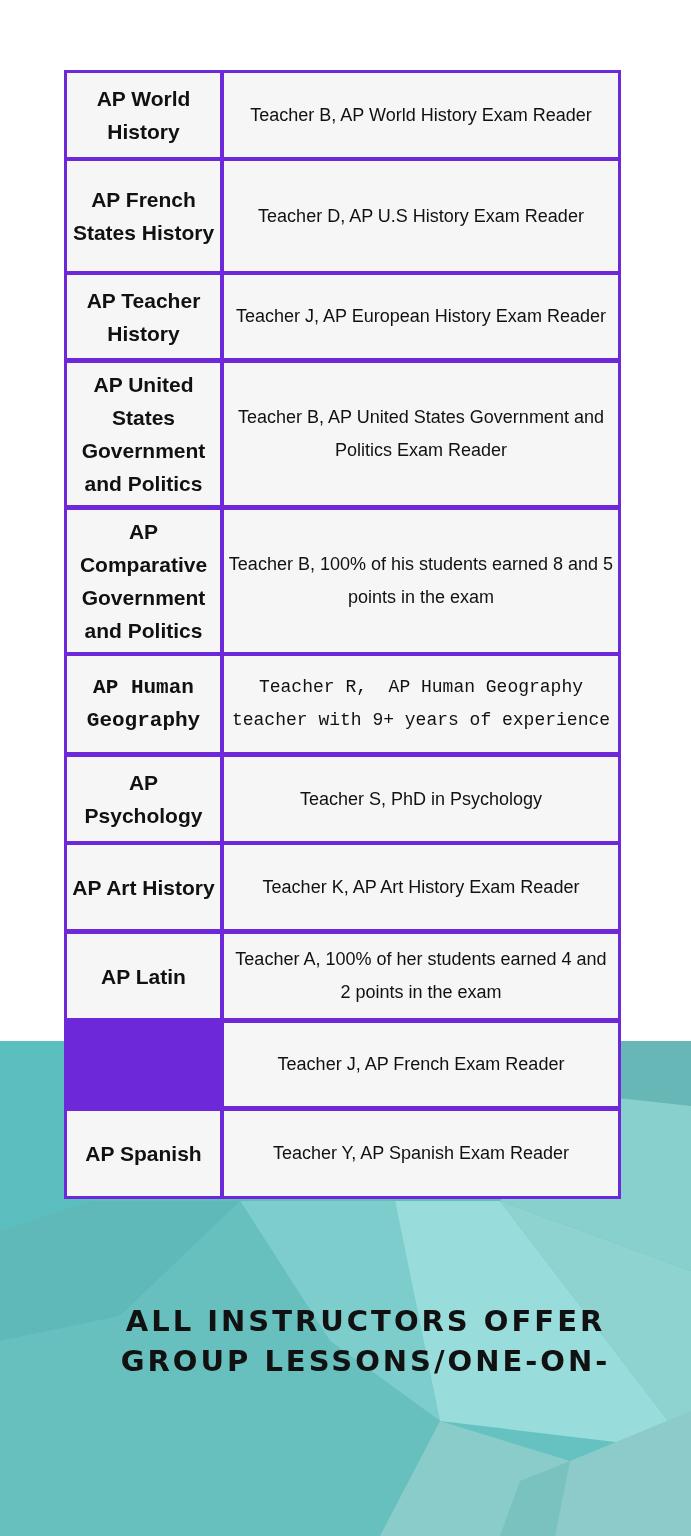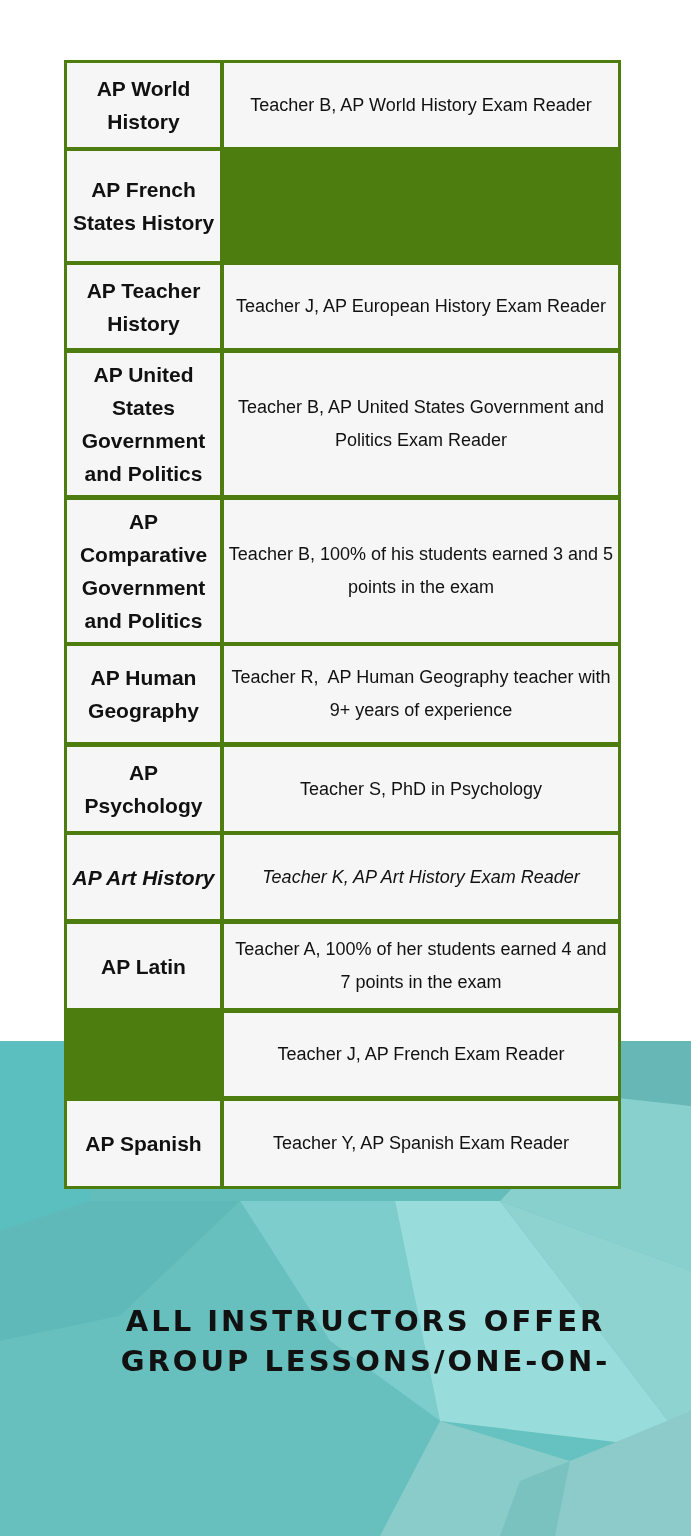--- a/index.html
+++ b/index.html
@@ -7,22 +7,22 @@
       width: 691px; height: 1536px; position: relative; overflow: hidden;
       background: #ffffff;
       font-family: "Liberation Sans", sans-serif;
     }
     .teal-bg {
       position: absolute; left: 0; top: 1041px; width: 691px; height: 495px;
       background: #66c2c0; overflow: hidden;
     }
     .teal-bg svg { position: absolute; left: 0; top: 0; }
     .table-wrap {
-      position: absolute; left: 64px; top: 60px; width: 557px; height: 1129px;
-      background: #4d7c0f;
+      position: absolute; left: 64px; top: 70px; width: 557px; height: 1129px;
+      background: #6d28d9;
     }
     .row {
       position: absolute; left: 3px; width: 551px;
     }
     .cell {
       position: absolute; top: 0; bottom: 0; background: #f6f6f6;
       display: flex; align-items: center; justify-content: center; text-align: center;
       color: #111;
     }
     .cell.subj {
@@ -60,48 +60,49 @@
   </svg>
 </div>
 
 <div class="table-wrap" id="table">
     <div class="row" style="top: 3px; height: 84px;">
       <div class="cell subj">AP World History</div>
       <div class="cell desc">Teacher B, AP World History Exam Reader</div>
     </div>
     <div class="row" style="top: 91px; height: 110px;">
       <div class="cell subj">AP French States History</div>
+      <div class="cell desc">Teacher D, AP U.S History Exam Reader</div>
     </div>
     <div class="row" style="top: 205px; height: 83px;">
       <div class="cell subj">AP Teacher History</div>
       <div class="cell desc">Teacher J, AP European History Exam Reader</div>
     </div>
     <div class="row" style="top: 293px; height: 142px;">
       <div class="cell subj">AP United States Government and Politics</div>
       <div class="cell desc">Teacher B, AP United States Government and Politics Exam Reader</div>
     </div>
     <div class="row" style="top: 440px; height: 142px;">
       <div class="cell subj">AP Comparative Government and Politics</div>
-      <div class="cell desc">Teacher B, 100% of his students earned 3 and 5 points in the exam</div>
+      <div class="cell desc">Teacher B, 100% of his students earned 8 and 5 points in the exam</div>
     </div>
-    <div class="row" style="top: 586px; height: 96px;">
+    <div class="row" style="top: 586px; height: 96px; font-family: Liberation Mono, monospace;">
       <div class="cell subj">AP Human Geography</div>
       <div class="cell desc">Teacher R,  AP Human Geography teacher with 9+ years of experience</div>
     </div>
     <div class="row" style="top: 687px; height: 84px;">
       <div class="cell subj">AP Psychology</div>
       <div class="cell desc">Teacher S, PhD in Psychology</div>
     </div>
-    <div class="row" style="top: 775px; height: 84px; font-style: italic;">
+    <div class="row" style="top: 775px; height: 84px;">
       <div class="cell subj">AP Art History</div>
       <div class="cell desc">Teacher K, AP Art History Exam Reader</div>
     </div>
     <div class="row" style="top: 864px; height: 84px;">
       <div class="cell subj">AP Latin</div>
-      <div class="cell desc">Teacher A, 100% of her students earned 4 and 7 points in the exam</div>
+      <div class="cell desc">Teacher A, 100% of her students earned 4 and 2 points in the exam</div>
     </div>
     <div class="row" style="top: 953px; height: 83px;">
       <div class="cell desc">Teacher J, AP French Exam Reader</div>
     </div>
     <div class="row" style="top: 1041px; height: 85px;">
       <div class="cell subj">AP Spanish</div>
       <div class="cell desc">Teacher Y, AP Spanish Exam Reader</div>
     </div>
   </div>
 

